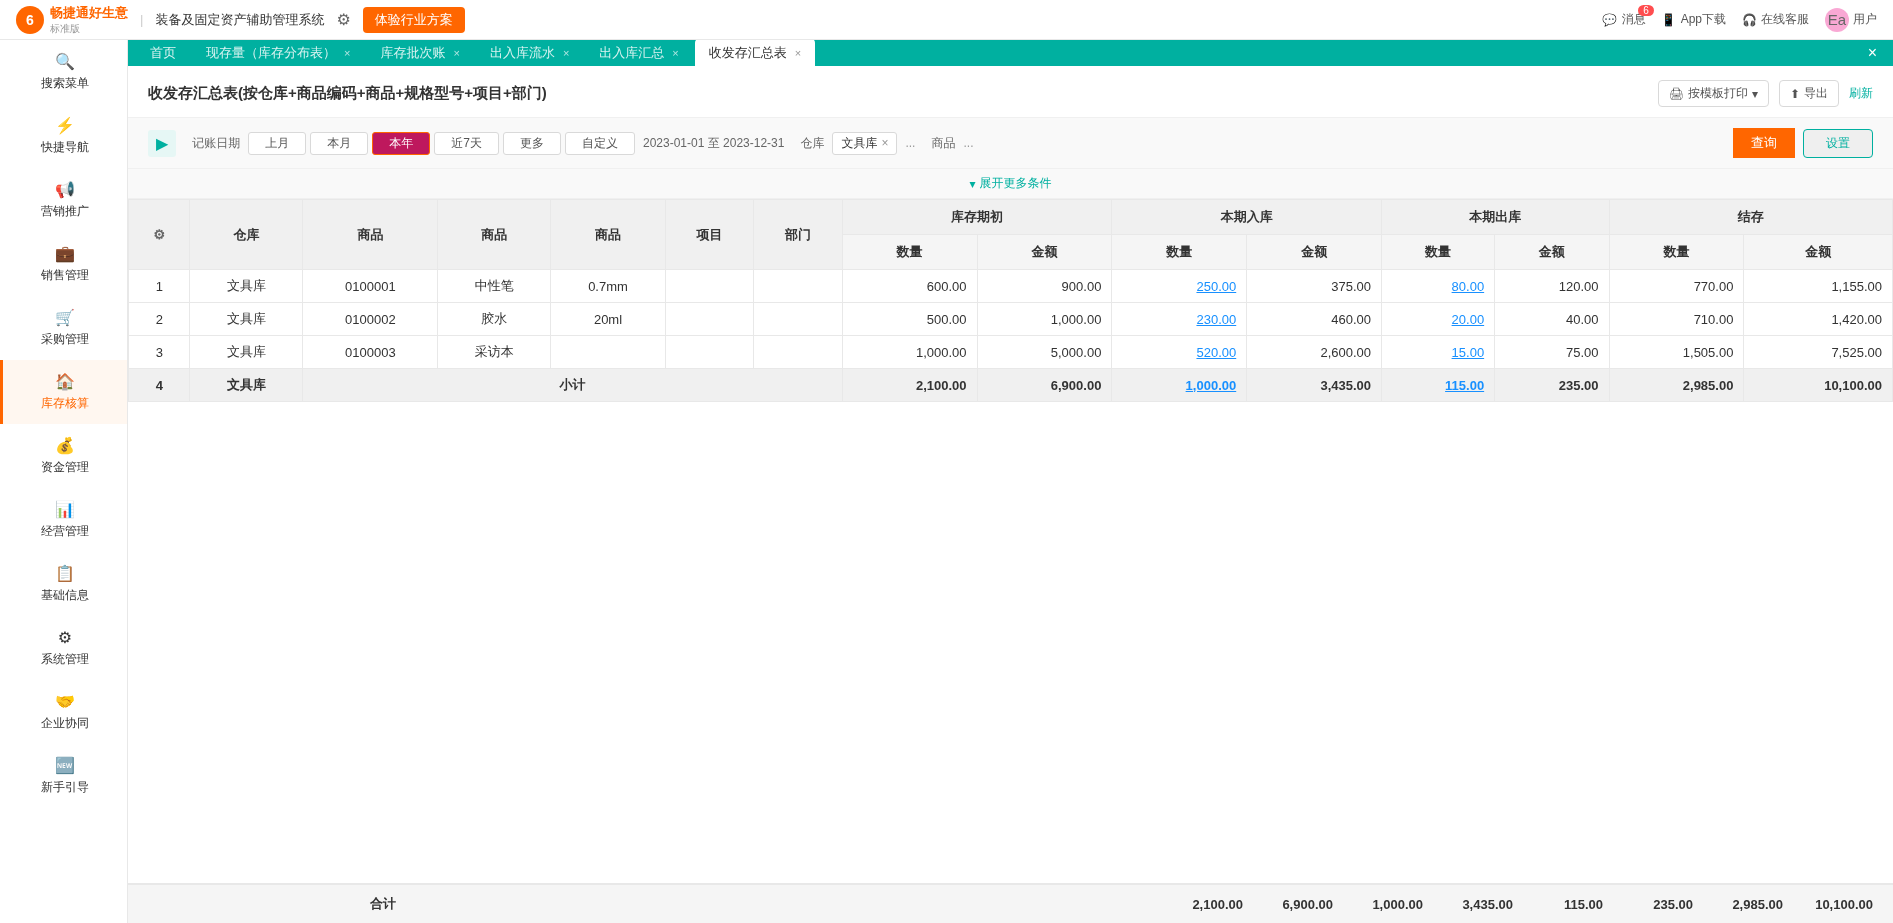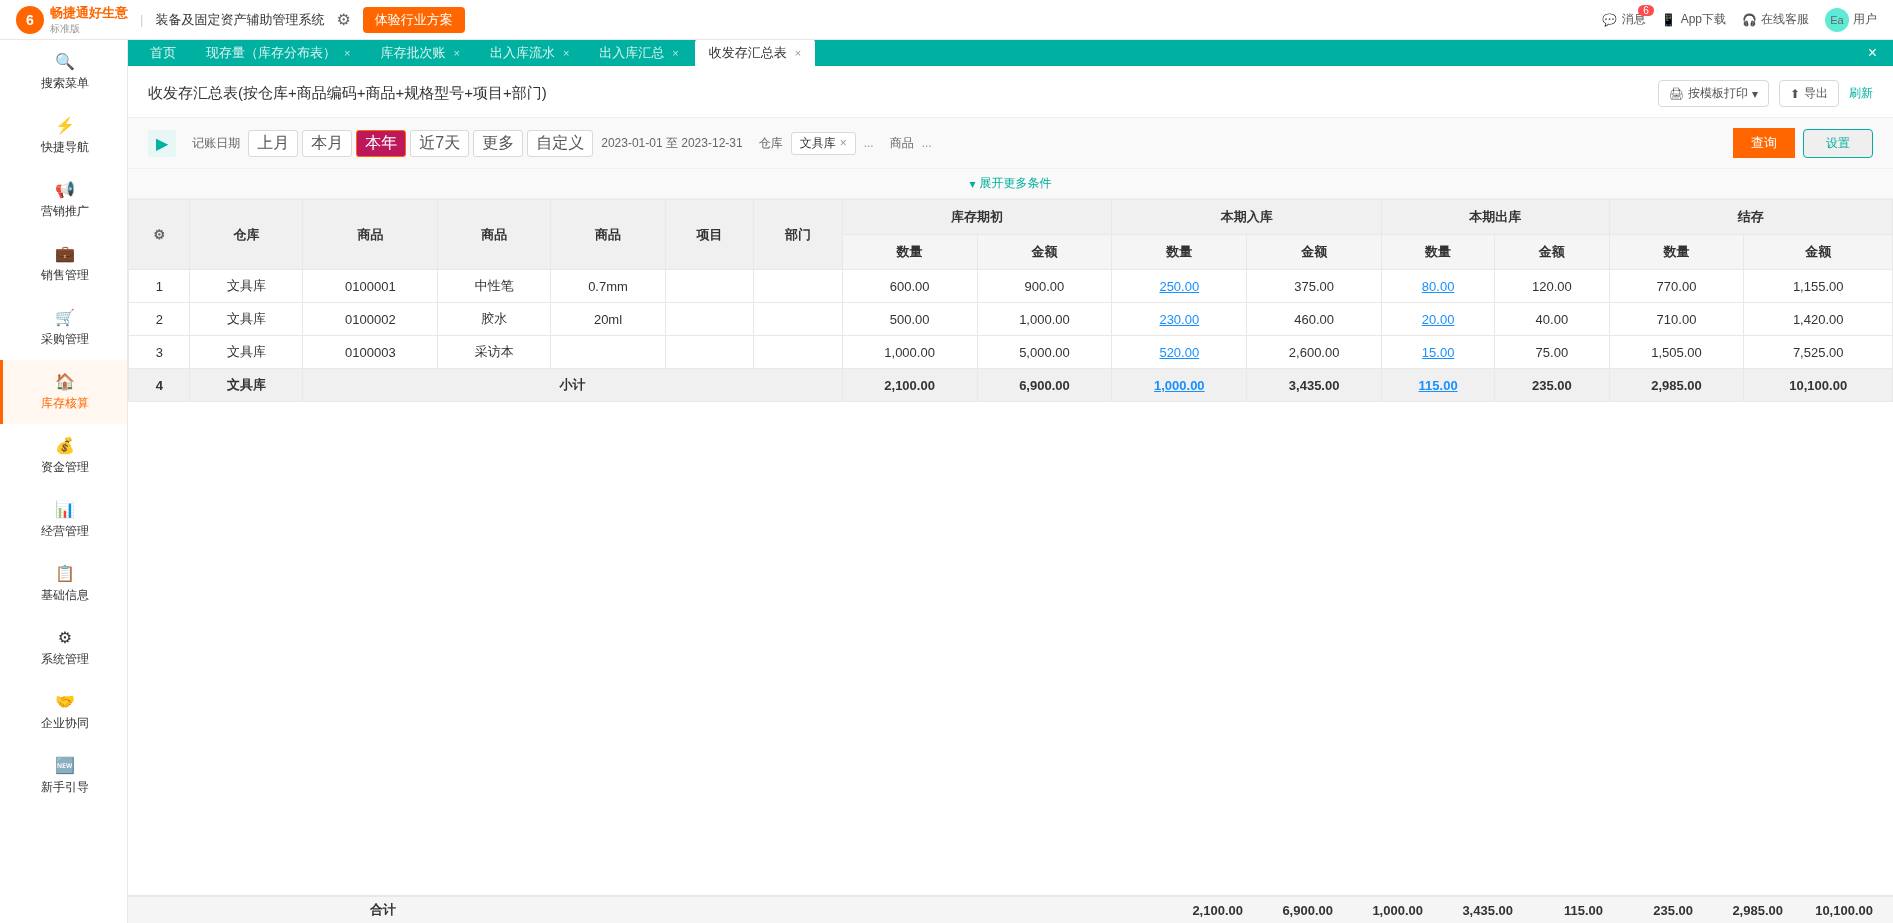--- a/index.html
+++ b/index.html
@@ -11,21 +11,21 @@
     .top-bar-left { display: flex; align-items: center; gap: 12px; }
     .top-bar-right { display: flex; align-items: center; gap: 16px; font-size: 12px; color: #555; }
     .brand-logo { display: flex; align-items: center; gap: 6px; }
     .logo-icon { width: 28px; height: 28px; background: #ff6600; border-radius: 50%; display: flex; align-items: center; justify-content: center; color: #fff; font-size: 14px; font-weight: bold; }
     .brand-name { color: #ff6600; font-size: 13px; font-weight: bold; }
     .system-title { color: #333; font-size: 13px; }
     .gear-btn { color: #666; cursor: pointer; font-size: 16px; }
     .trial-btn { background: #ff6600; color: #fff; border: none; border-radius: 4px; padding: 4px 12px; cursor: pointer; font-size: 13px; }
     .top-right-item { display: flex; align-items: center; gap: 4px; cursor: pointer; color: #555; position: relative; }
     .badge { background: #ff4d4f; color: #fff; border-radius: 10px; padding: 0 5px; font-size: 10px; position: absolute; top: -6px; right: -8px; }
-    .user-avatar { width: 24px; height: 24px; background: #5eead4; border-radius: 50%; display: flex; align-items: center; justify-content: center; color: #666; font-size: 11px; text-align: right; }
+    .user-avatar { width: 24px; height: 24px; background: #f9a8d4; border-radius: 50%; display: flex; align-items: center; justify-content: center; color: #666; font-size: 15px; text-align: right; }
 
     
     .main-layout { display: flex; flex: 1; overflow: hidden; }
 
     
     .sidebar { width: 128px; background: #fff; border-right: 1px solid #e8e8e8; display: flex; flex-direction: column; overflow-y: auto; }
     .sidebar-item { display: flex; flex-direction: column; align-items: center; padding: 12px 8px; cursor: pointer; color: #333; font-size: 12px; gap: 4px; border-left: 3px solid transparent; }
     .sidebar-item.active { background: #fff7f0; color: #ff6600; border-left-color: #ff6600; }
     .sidebar-icon { font-size: 16px; }
 
@@ -36,52 +36,52 @@
     .tab-bar { display: flex; align-items: center; background: #00b0a0; height: 26px; padding: 0 8px; overflow: hidden; }
     .tab { display: flex; align-items: center; gap: 6px; padding: 0 14px; height: 28px; border-radius: 4px 4px 0 0; cursor: pointer; font-size: 13px; color: rgba(255,255,255,0.85); background: transparent; position: relative; margin-right: 2px; }
     .tab.active { background: #fff; color: #333; border-radius: 4px 4px 0 0; }
     .tab-close { font-size: 11px; color: rgba(255,255,255,0.7); cursor: pointer; margin-left: 2px; }
     .tab.active .tab-close { color: #999; }
     .tab-bar-close { margin-left: auto; color: #fff; cursor: pointer; font-size: 16px; padding: 0 8px; }
 
     
     .page-content { flex: 1; background: #fff; overflow: auto; display: flex; flex-direction: column; }
     .page-header { padding: 14px 20px 10px; border-bottom: 1px solid #f0f0f0; display: flex; justify-content: space-between; align-items: center; }
-    .page-title { font-size: 15px; font-weight: normal; color: #333; }
+    .page-title { font-size: 15px; font-weight: bold; color: #333; }
     .page-actions { display: flex; gap: 10px; align-items: center; }
     .action-btn { display: flex; align-items: center; gap: 4px; color: #555; cursor: pointer; font-size: 12px; border: 1px solid #d9d9d9; border-radius: 4px; padding: 4px 10px; background: #fff; }
     .refresh-btn { color: #00b0a0; cursor: pointer; font-size: 12px; }
 
     
     .filter-bar { padding: 10px 20px; background: #f9f9f9; border-bottom: 1px solid #f0f0f0; display: flex; align-items: center; gap: 16px; flex-wrap: wrap; }
     .filter-section { display: flex; align-items: center; gap: 8px; }
     .filter-label { color: #666; font-size: 12px; white-space: nowrap; }
     .date-btns { display: flex; gap: 4px; }
-    .date-btn { padding: 2px 8px; border: 1px solid #d9d9d9; border-radius: 3px; background: #fff; cursor: pointer; font-size: 16px; color: #555; }
+    .date-btn { padding: 2px 16px; border: 1px solid #d9d9d9; border-radius: 3px; background: #fff; cursor: pointer; font-size: 12px; color: #555; }
     .date-btn.active { background: #be185d; color: #fff; border-color: #ff6600; }
     .date-range { color: #666; font-size: 12px; }
     .warehouse-tag { display: flex; align-items: center; gap: 4px; background: #fff; border: 1px solid #d9d9d9; border-radius: 3px; padding: 2px 8px; font-size: 12px; color: #333; }
     .warehouse-tag .remove { color: #999; cursor: pointer; }
     .filter-more { color: #999; cursor: pointer; font-size: 12px; }
     .expand-btn { display: flex; align-items: center; gap: 4px; color: #00b0a0; cursor: pointer; font-size: 12px; margin: 0 auto; }
     .query-btn { background: #ff6600; color: #fff; border: none; border-radius: 0; padding: 6px 18px; cursor: pointer; font-size: 13px; }
     .setting-link { color: #00b0a0; cursor: pointer; font-size: 12px; border: 1px solid #00b0a0; border-radius: 4px; padding: 5px 22px; }
 
     
     .table-area { flex: 1; overflow: auto; }
     table { width: 100%; border-collapse: collapse; font-size: 13px; }
     thead tr th { background: #f5f5f5; border: 1px solid #e8e8e8; padding: 8px 10px; text-align: center; color: #333; font-weight: bold; white-space: nowrap; }
     thead tr:first-child th { background: #f0f0f0; }
     tbody tr td { border: 1px solid #e8e8e8; padding: 7px 10px; text-align: center; color: #333; }
     tbody tr.subtotal td { font-weight: bold; background: #f0f0f0; }
     .link-text { color: #1890ff; text-decoration: underline; cursor: pointer; }
-    .num-col { text-align: center; }
-
-    
-    .footer-total { display: flex; align-items: center; height: 28px; background: #f5f5f5; border-top: 2px solid #e8e8e8; padding: 0 10px; font-size: 13px; color: #333; }
+    .num-col { text-align: right; }
+
+    
+    .footer-total { display: flex; align-items: center; height: 40px; background: #f5f5f5; border-top: 2px solid #e8e8e8; padding: 0 10px; font-size: 13px; color: #333; }
 
     
     .settings-col { color: #666; cursor: pointer; }
 
     
     .expand-row { display: flex; justify-content: center; padding: 6px 0; background: #f9f9f9; border-bottom: 1px solid #f0f0f0; }
 
     
     .filter-toggle { background: #e6f7f5; border: none; color: #00b0a0; padding: 4px 8px; border-radius: 3px; cursor: pointer; font-size: 16px; }
   </style>

